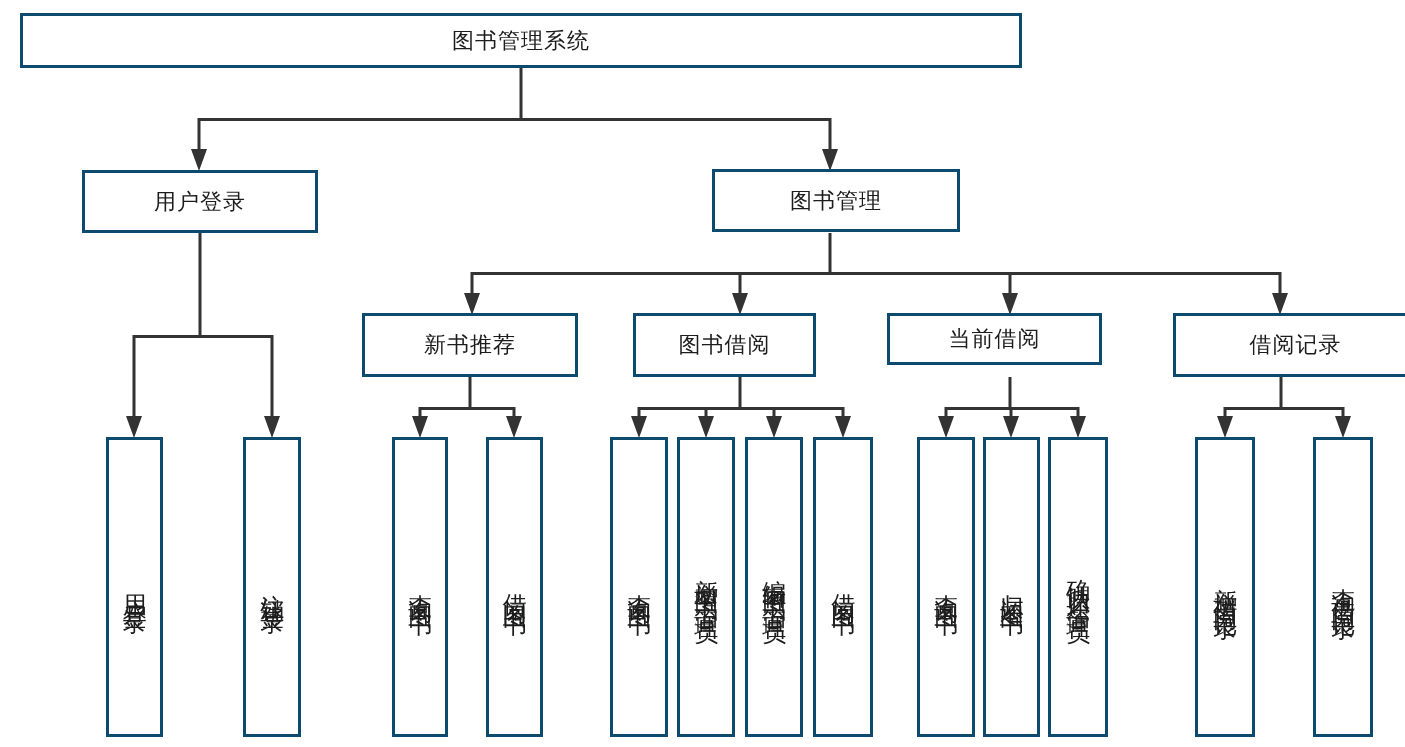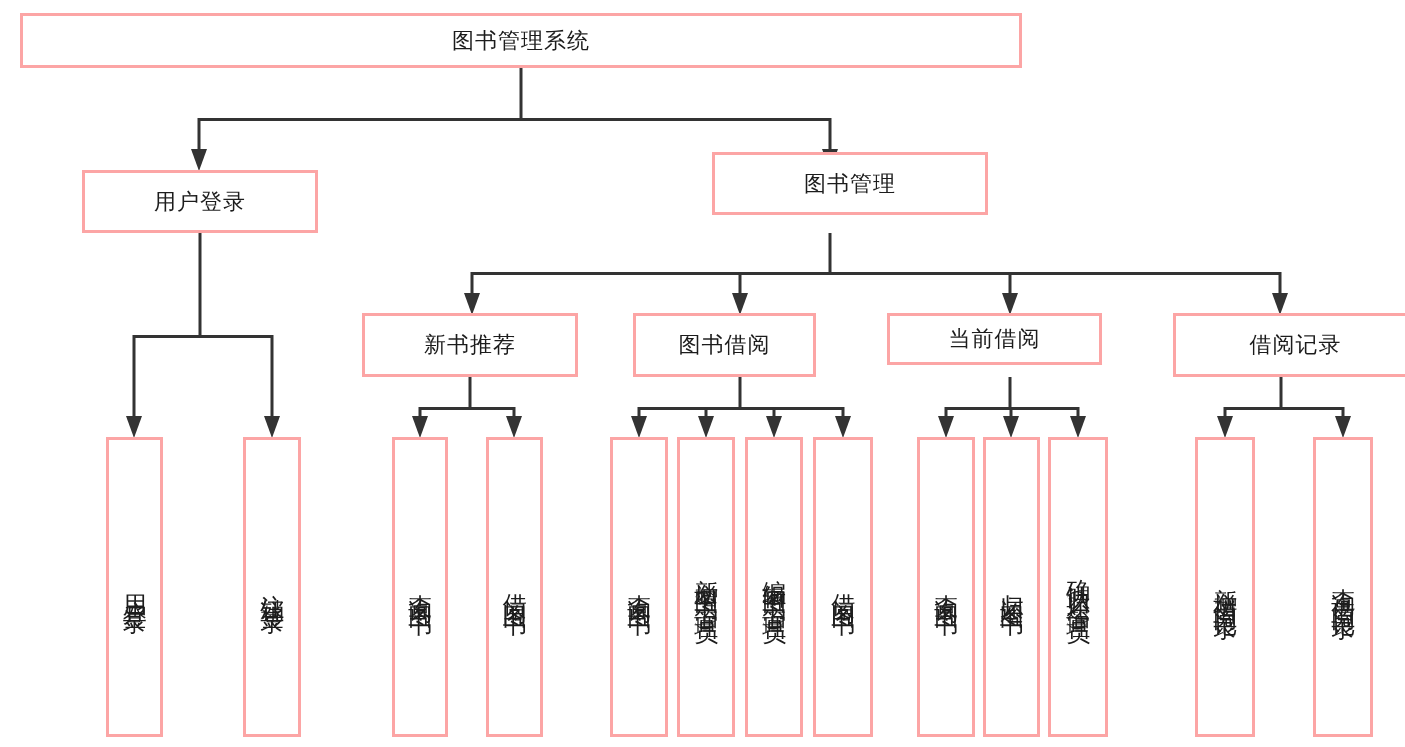--- a/index.html
+++ b/index.html
@@ -14,21 +14,21 @@
   }
   .wires {
     position: absolute;
     left: 0; top: 0;
     z-index: 1;
   }
   .box {
     position: absolute;
     box-sizing: border-box;
     background: #ffffff;
-    border: 3px solid #fca5a5;
+    border: 3px solid #0c4a6e;
     display: flex;
     align-items: center;
     justify-content: center;
     z-index: 2;
   }
   .hbox span {
     font-size: 22px;
     letter-spacing: 1px;
     color: #1c1c1c;
     white-space: nowrap;
@@ -116,21 +116,21 @@
     </g>
   </svg>
 
   <div class="box hbox" style="left:20px;top:13px;width:1002px;height:55px">
     <span>图书管理系统</span>
   </div>
 
   <div class="box hbox" style="left:82px;top:170px;width:236px;height:63px">
     <span>用户登录</span>
   </div>
-  <div class="box hbox" style="left:712px;top:152px;width:276px;height:63px">
+  <div class="box hbox" style="left:712px;top:169px;width:248px;height:63px">
     <span>图书管理</span>
   </div>
 
   <div class="box hbox" style="left:362px;top:313px;width:216px;height:64px">
     <span>新书推荐</span>
   </div>
   <div class="box hbox" style="left:633px;top:313px;width:183px;height:64px">
     <span>图书借阅</span>
   </div>
   <div class="box hbox" style="left:887px;top:313px;width:215px;height:52px">

